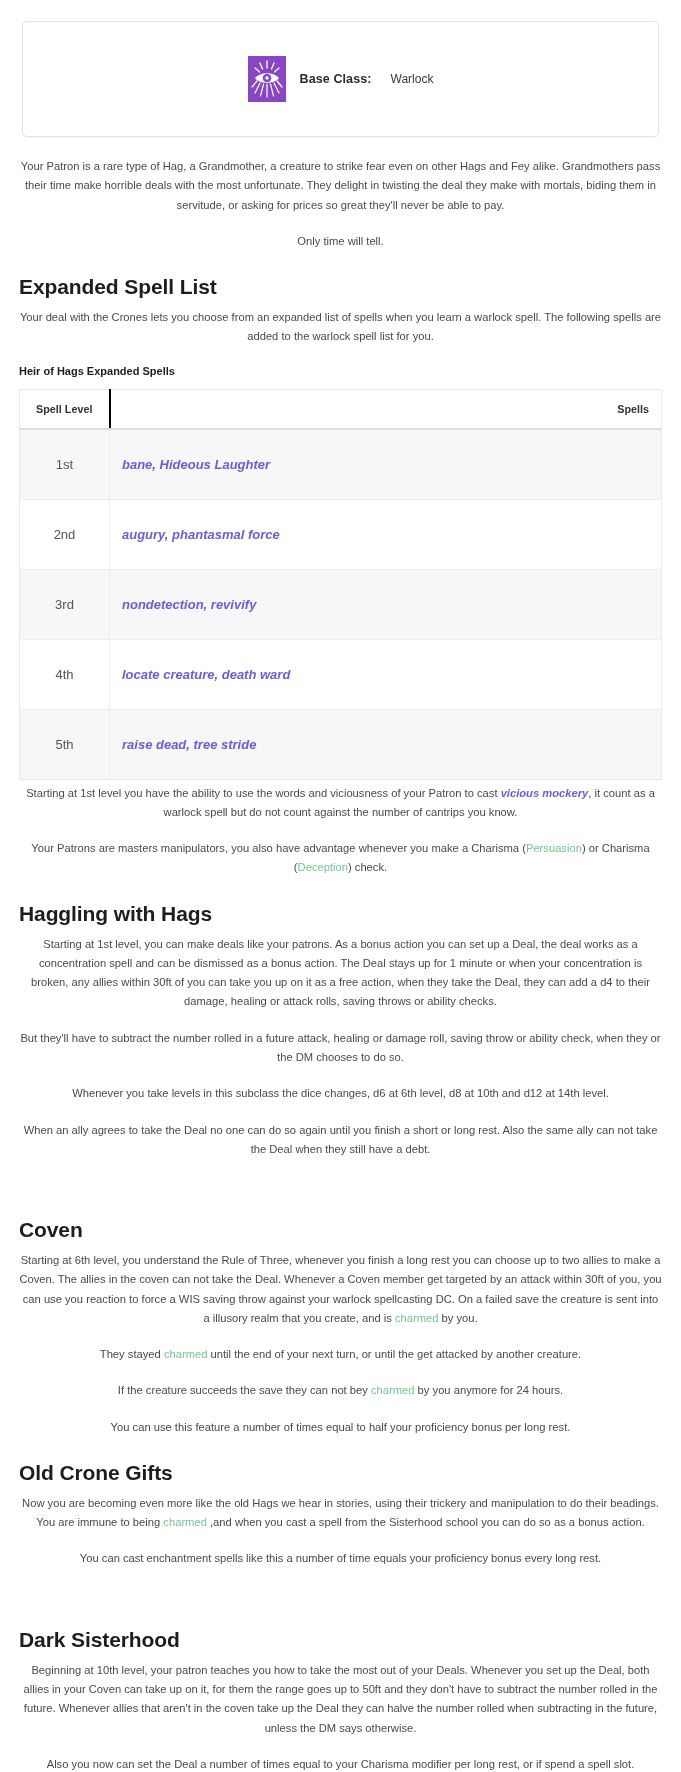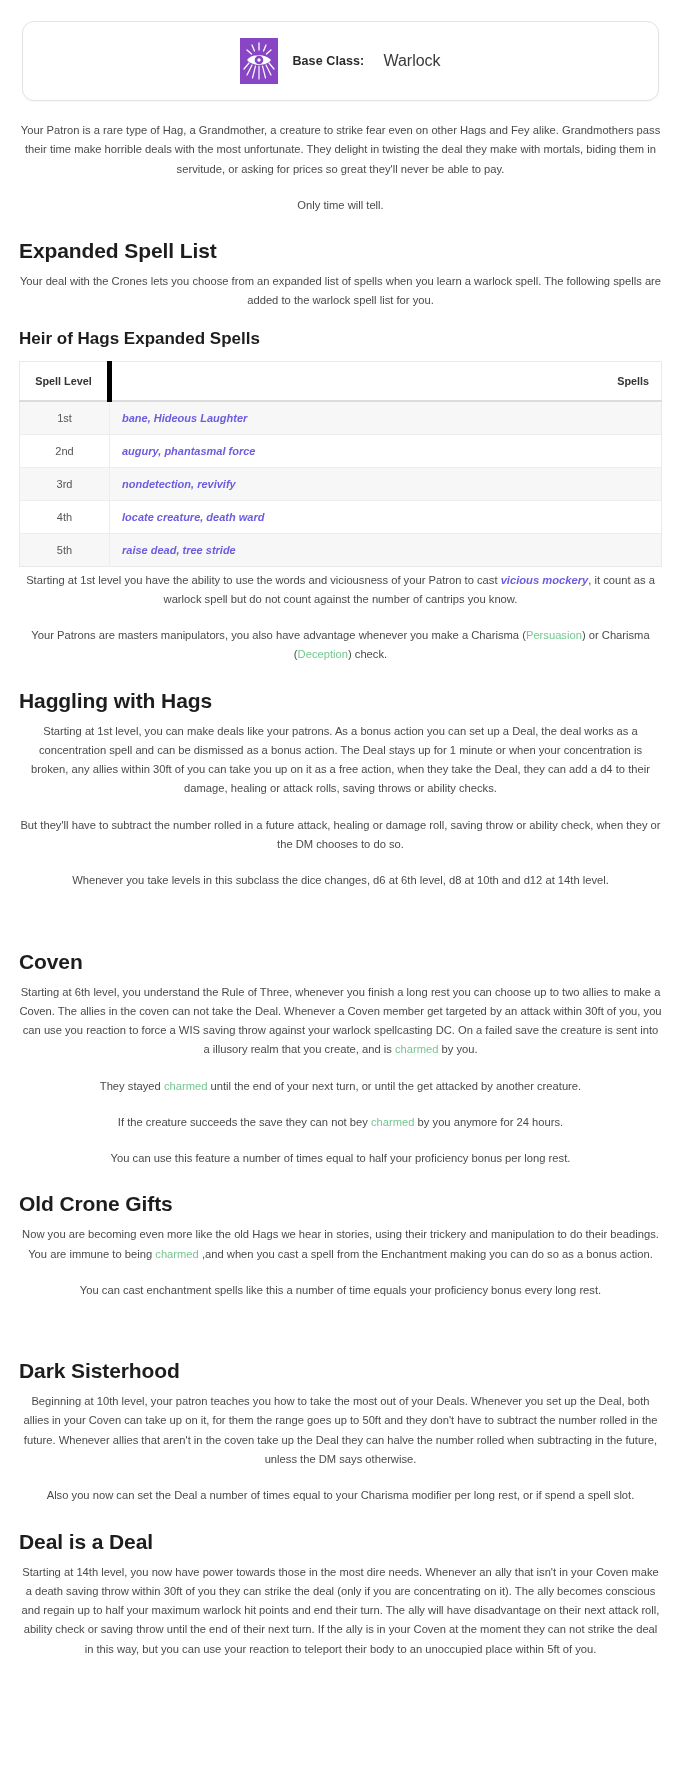--- a/index.html
+++ b/index.html
@@ -15,24 +15,24 @@
   .page {
     width: 681px;
     min-height: 1772px;
     background: #ffffff;
     padding: 14px 19px 0 19px;
     position: relative;
   }
   
   .class-card {
     border: 1px solid #e3e3e3;
-    border-radius: 12px;
+    border-radius: 5px;
     background: #fff;
     box-shadow: 0 1px 2px rgba(0,0,0,0.04);
-    padding: 16px 10px;
+    padding: 34px 10px;
     margin: 7px 3px 20px 3px;
     display: flex;
     align-items: center;
     justify-content: center;
   }
   .class-card-inner {
     display: flex;
     align-items: center;
     gap: 14px;
   }
@@ -42,41 +42,41 @@
     display: block;
     flex: 0 0 auto;
   }
   .class-label {
     font-size: 12.5px;
     font-weight: bold;
     color: #2b2b2b;
     letter-spacing: .1px;
   }
   .class-value {
-    font-size: 16px;
+    font-size: 12px;
     color: #3a3a3a;
     margin-left: 5px;
   }
   
   p.body {
     font-size: 11.2px;
     line-height: 1.72;
     margin: 0 0 17px 0;
     color: #4a4a4a;
     text-align: center;
   }
   h2.section {
     font-size: 21px;
     font-weight: bold;
     color: #1d1d1d;
     margin: 24px 0 9px 0;
     letter-spacing: -0.1px;
   }
   h3.subsection {
-    font-size: 17px;
+    font-size: 11px;
     font-weight: bold;
     color: #1d1d1d;
     margin: 18px 0 12px 0;
   }
   .spell-link {
     color: #6c5ce0;
     font-style: italic;
     font-weight: bold;
   }
   .cond {
@@ -97,28 +97,28 @@
     font-size: 10.8px;
     font-weight: bold;
     color: #333;
     padding: 13px 12px 13px 12px;
     background: #fff;
     border-bottom: 2px solid #dcdcdc;
   }
   table.spells thead th.lvl {
     text-align: center;
     width: 90px;
-    border-right: 5px solid #000000;
+    border-right: 2px solid #000000;
     margin-top: 20px;
   }
   table.spells tbody td {
-    padding: 10px 12px;
+    padding: 27px 12px;
     border-bottom: 1px solid #ededed;
     color: #555;
-    font-size: 11px;
+    font-size: 13px;
   }
   table.spells tbody td.lvl {
     text-align: center;
     width: 90px;
     border-right: 1px solid #ededed;
     color: #555;
   }
   table.spells tbody tr:nth-child(odd) { background: #f7f7f7; }
   table.spells tbody tr:nth-child(even) { background: #ffffff; }
   table.spells tbody tr:last-child td { border-bottom: none; }
@@ -197,31 +197,32 @@
     </tbody>
   </table>
 
   <p class="body"><span>Starting at 1st level you have the ability to use the words and viciousness of your Patron to cast </span><span class="spell-link">vicious mockery</span><span>, it count as a warlock spell but do not count against the number of cantrips you know.</span></p>
   <p class="body"><span>Your Patrons are masters manipulators, you also have advantage whenever you make a Charisma (</span><span class="cond">Persuasion</span><span>) or Charisma (</span><span class="cond">Deception</span><span>) check.</span></p>
 
   <h2 class="section">Haggling with Hags</h2>
   <p class="body">Starting at 1st level, you can make deals like your patrons. As a bonus action you can set up a Deal, the deal works as a concentration spell and can be dismissed as a bonus action. The Deal stays up for 1 minute or when your concentration is broken, any allies within 30ft of you can take you up on it as a free action, when they take the Deal, they can add a d4 to their damage, healing or attack rolls, saving throws or ability checks.</p>
   <p class="body">But they'll have to subtract the number rolled in a future attack, healing or damage roll, saving throw or ability check, when they or the DM chooses to do so.</p>
   <p class="body">Whenever you take levels in this subclass the dice changes, d6 at 6th level, d8 at 10th and d12 at 14th level.</p>
+  <p class="body">When an ally agrees to take the Deal no one can do so again until you finish a short or long rest. Also the same ally can not take the Deal when they still have a debt.</p>
 
   <div class="gap"></div>
 
   <h2 class="section">Coven</h2>
   <p class="body"><span>Starting at 6th level, you understand the Rule of Three, whenever you finish a long rest you can choose up to two allies to make a Coven. The allies in the coven can not take the Deal. Whenever a Coven member get targeted by an attack within 30ft of you, you can use you reaction to force a WIS saving throw against your warlock spellcasting DC. On a failed save the creature is sent into a illusory realm that you create, and is </span><span class="cond">charmed</span><span> by you.</span></p>
   <p class="body"><span>They stayed </span><span class="cond">charmed</span><span> until the end of your next turn, or until the get attacked by another creature.</span></p>
   <p class="body"><span>If the creature succeeds the save they can not bey </span><span class="cond">charmed</span><span> by you anymore for 24 hours.</span></p>
   <p class="body">You can use this feature a number of times equal to half your proficiency bonus per long rest.</p>
 
   <h2 class="section">Old Crone Gifts</h2>
-  <p class="body"><span>Now you are becoming even more like the old Hags we hear in stories, using their trickery and manipulation to do their beadings. You are immune to being </span><span class="cond">charmed</span><span> ,and when you cast a spell from the Enchantment making you can do so as a bonus action.</span></p>
+  <p class="body"><span>Now you are becoming even more like the old Hags we hear in stories, using their trickery and manipulation to do their beadings. You are immune to being </span><span class="cond">charmed</span><span> ,and when you cast a spell from the Sisterhood school you can do so as a bonus action.</span></p>
   <p class="body">You can cast enchantment spells like this a number of time equals your proficiency bonus every long rest.</p>
 
   <div class="gap"></div>
 
   <h2 class="section">Dark Sisterhood</h2>
   <p class="body">Beginning at 10th level, your patron teaches you how to take the most out of your Deals. Whenever you set up the Deal, both allies in your Coven can take up on it, for them the range goes up to 50ft and they don't have to subtract the number rolled in the future. Whenever allies that aren't in the coven take up the Deal they can halve the number rolled when subtracting in the future, unless the DM says otherwise.</p>
   <p class="body">Also you now can set the Deal a number of times equal to your Charisma modifier per long rest, or if spend a spell slot.</p>
 
   <h2 class="section">Deal is a Deal</h2>
   <p class="body">Starting at 14th level, you now have power towards those in the most dire needs. Whenever an ally that isn't in your Coven make a death saving throw within 30ft of you they can strike the deal (only if you are concentrating on it). The ally becomes conscious and regain up to half your maximum warlock hit points and end their turn. The ally will have disadvantage on their next attack roll, ability check or saving throw until the end of their next turn. If the ally is in your Coven at the moment they can not strike the deal in this way, but you can use your reaction to teleport their body to an unoccupied place within 5ft of you.</p>

